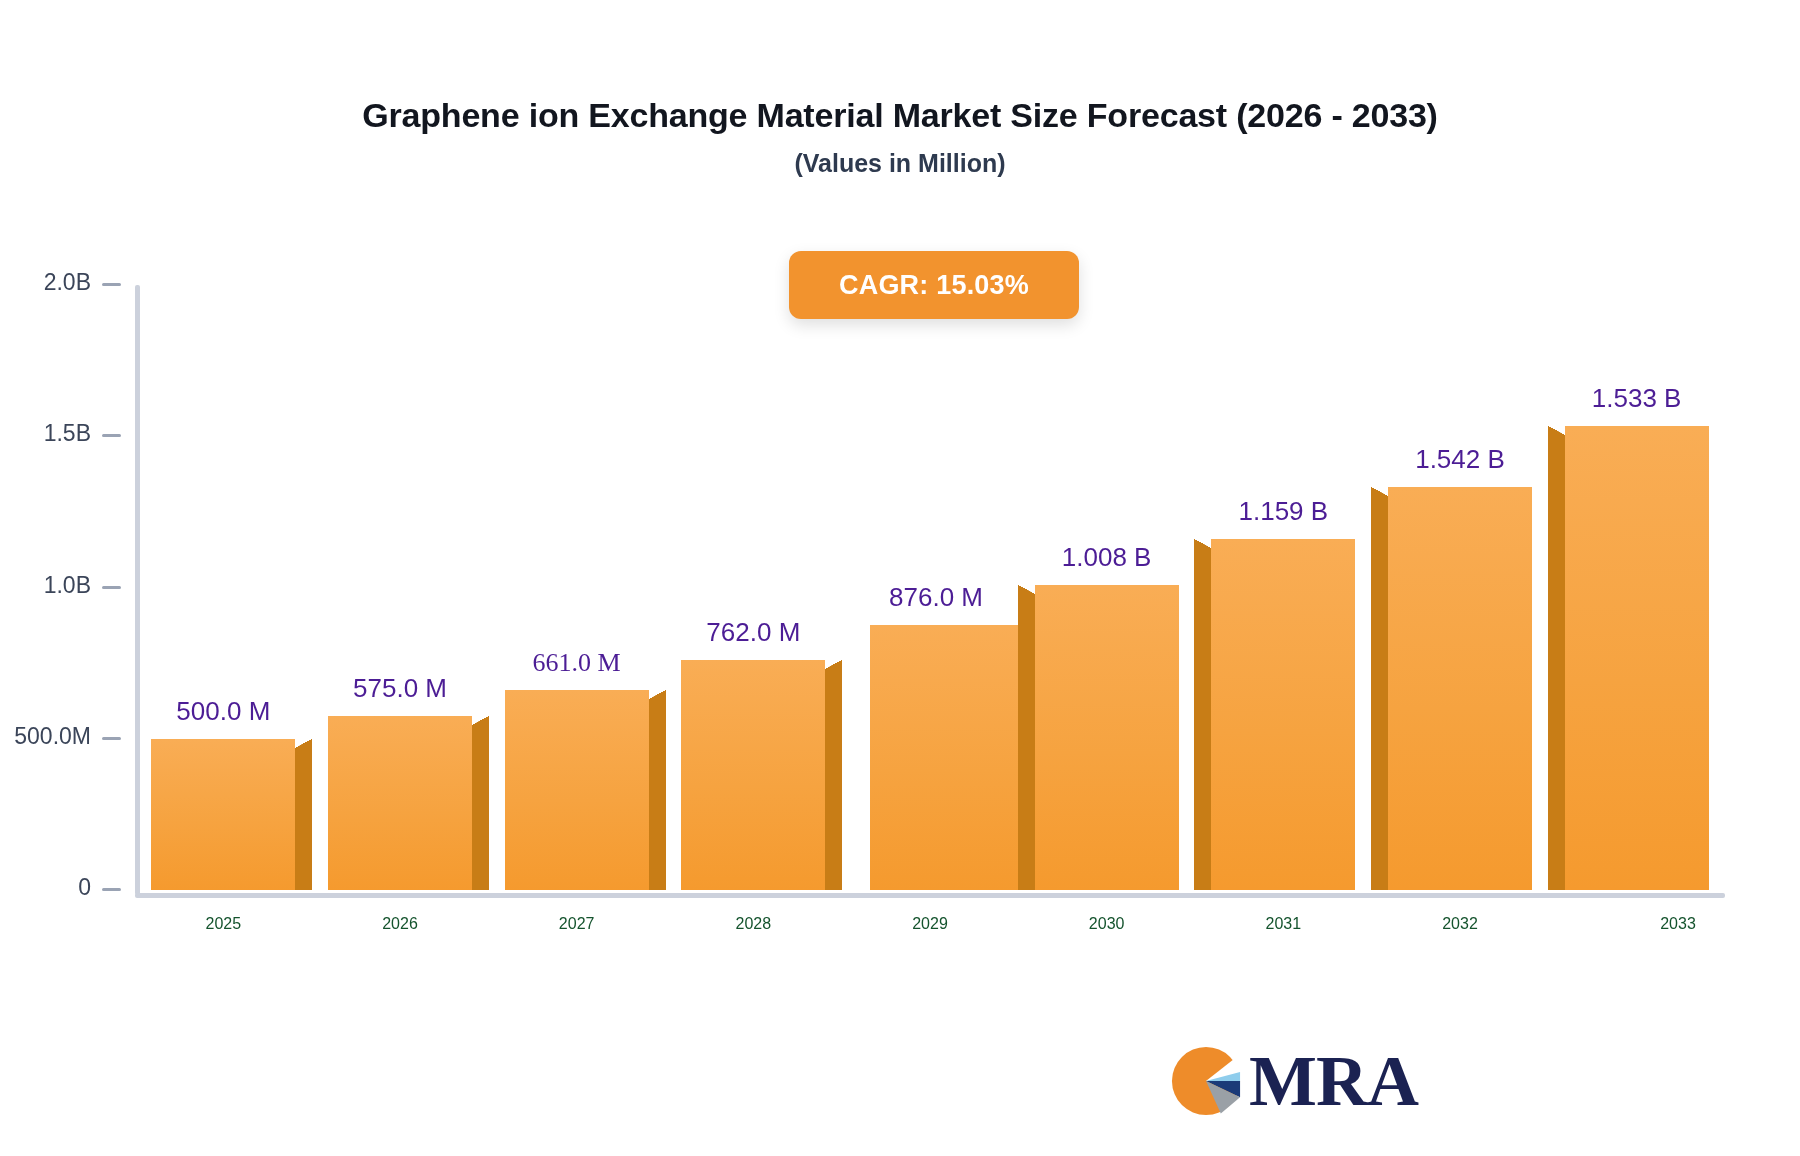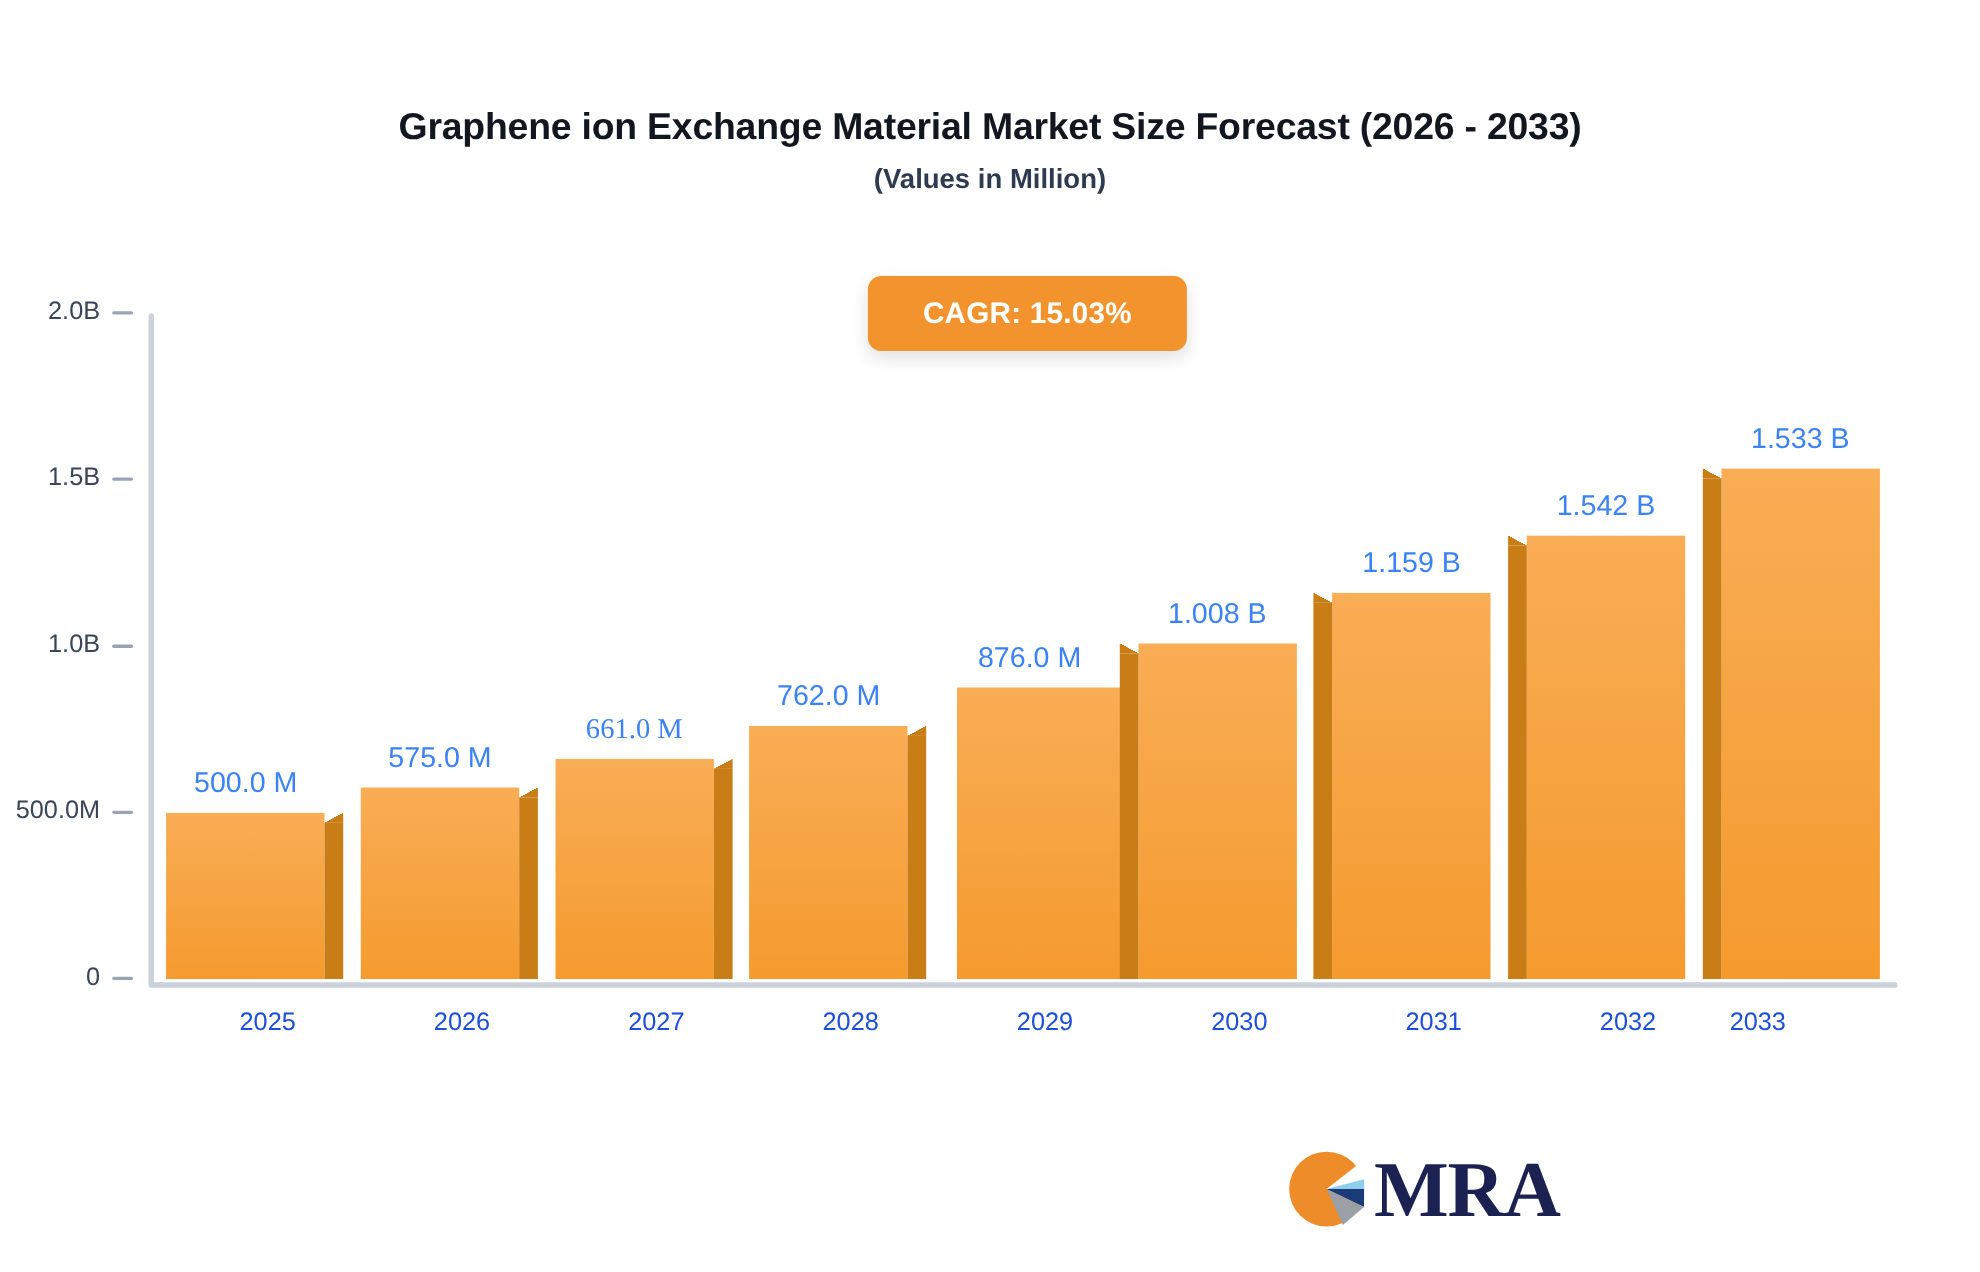--- a/index.html
+++ b/index.html
@@ -161,33 +161,32 @@
     background: linear-gradient(to bottom left, transparent 49%, #c87d16 50%);
   }
 
   .bar-value {
     position: absolute;
     left: 50%;
     transform: translateX(-50%);
     bottom: 100%;
     margin-bottom: 12px;
     font-size: 26px;
-    color: #3b82f6;
+    color: #4c1d95;
     white-space: nowrap;
   }
 
   .xtick {
     position: absolute;
     top: 630px;
-    font-size: 23px;
-    color: #1d4ed8;
+    font-size: 16px;
+    color: #14532d;
     text-align: center;
     transform: translateX(-50%);
     white-space: nowrap;
-    margin-left: 20px;
   }
 
   
   .logo {
     position: absolute;
     right: 78px;
     bottom: 38px;
     display: flex;
     align-items: center;
     gap: 6px;
@@ -315,21 +314,21 @@
       </div>
     <div id="xticks">
         <div class="xtick" style="left: 88.3333px;">2025</div>
         <div class="xtick" style="left: 265px;">2026</div>
         <div class="xtick" style="left: 441.667px;">2027</div>
         <div class="xtick" style="left: 618.333px;">2028</div>
         <div class="xtick" style="left: 795px;">2029</div>
         <div class="xtick" style="left: 971.667px;">2030</div>
         <div class="xtick" style="left: 1148.33px;">2031</div>
         <div class="xtick" style="left: 1325px;">2032</div>
-        <div class="xtick" style="left: 1443px;">2033</div>
+        <div class="xtick" style="left: 1543px;">2033</div>
       </div>
   </div>
 
   <div class="logo">
     <svg class="logo-mark" width="74" height="74" viewBox="0 0 100 100">
       <circle cx="50" cy="50" r="46" fill="#ee8c2a"></circle>
       <path d="M50 50 L96 50 L96 14 Z" fill="#ffffff"></path>
       <path d="M50 50 L96 38 L96 50 L50 50 Z" fill="#8fcdec"></path>
       <path d="M50 50 L96 50 L96 72 Z" fill="#1b3a78"></path>
       <path d="M50 50 L96 72 L70 94 Z" fill="#9aa0a6"></path>

